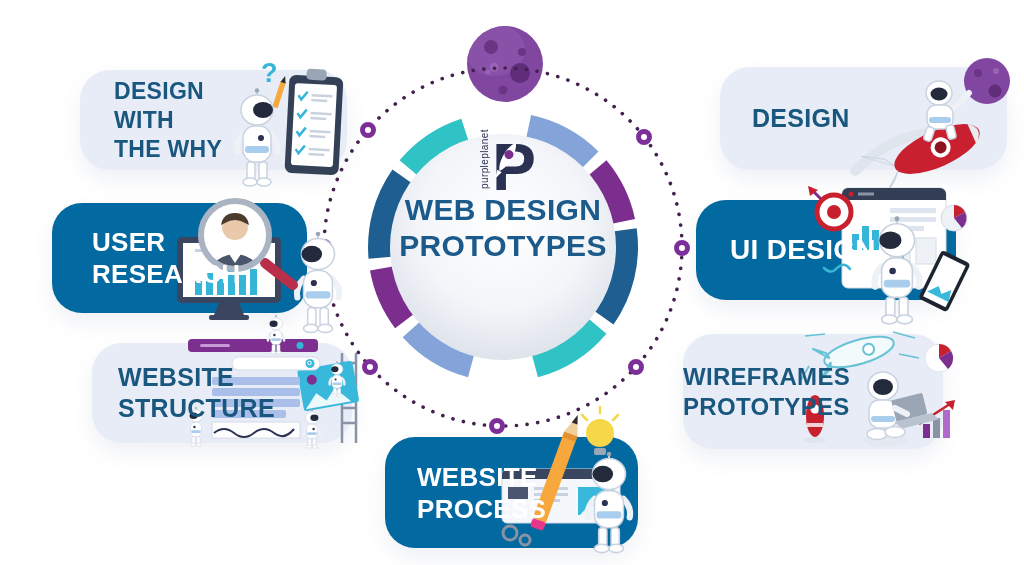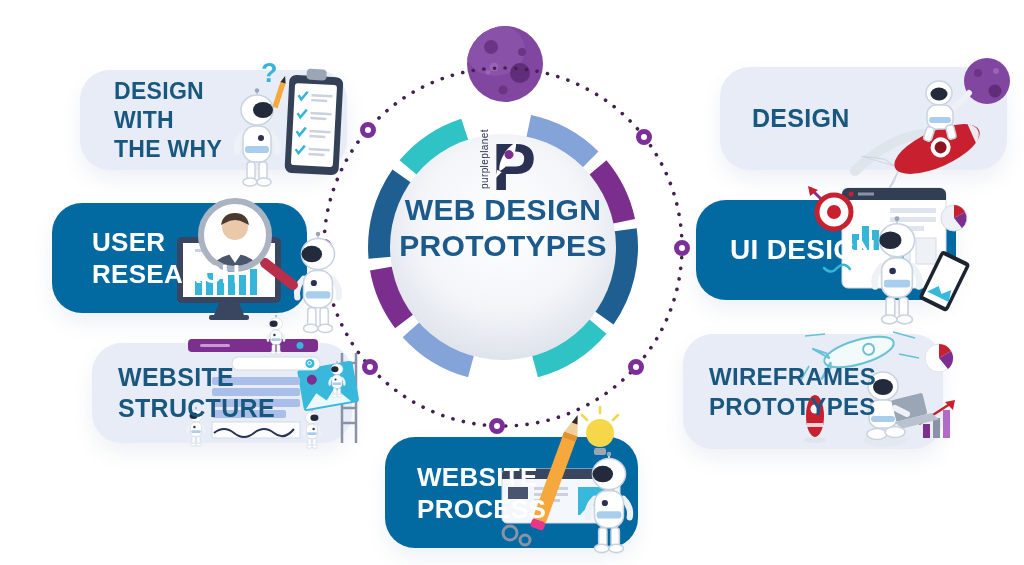--- a/index.html
+++ b/index.html
@@ -19,21 +19,21 @@
   #s-user .label{font-size:26px;line-height:32px;padding-left:40px;}
   #s-structure{left:92px;top:343px;width:260px;height:100px;}
   #s-structure .label{font-size:25px;line-height:31px;padding-left:26px;}
   #s-content{left:385px;top:437px;width:253px;height:111px;}
   #s-content .label{font-size:26px;line-height:32px;padding-left:32px;}
   #s-testing{left:720px;top:67px;width:287px;height:103px;}
   #s-testing .label{font-size:25px;line-height:31px;padding-left:32px;}
   #s-ui{left:696px;top:200px;width:260px;height:100px;}
   #s-ui .label{font-size:28px;line-height:32px;padding-left:34px;}
   #s-wireframes{left:683px;top:334px;width:260px;height:115px;}
-  #s-wireframes .label{font-size:24px;line-height:30px;padding-left:26px;}
+  #s-wireframes .label{font-size:24px;line-height:30px;}
 
   .ill{position:absolute;overflow:visible;z-index:2;}
 
   
   .ring{position:absolute;left:293px;top:37px;width:420px;height:420px;z-index:1;}
   .planet{position:absolute;left:465px;top:24px;width:80px;height:80px;z-index:1;}
   .steps-layer .step{z-index:2;}
 
   .center-title{position:absolute;left:383px;top:192px;width:240px;z-index:2;
     text-align:center;color:#1b5a8a;font-weight:bold;font-size:30px;line-height:36px;letter-spacing:.3px;}

